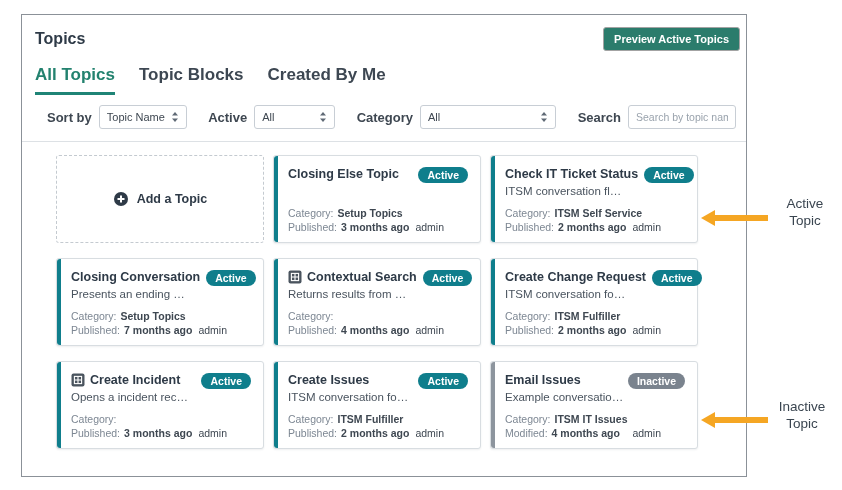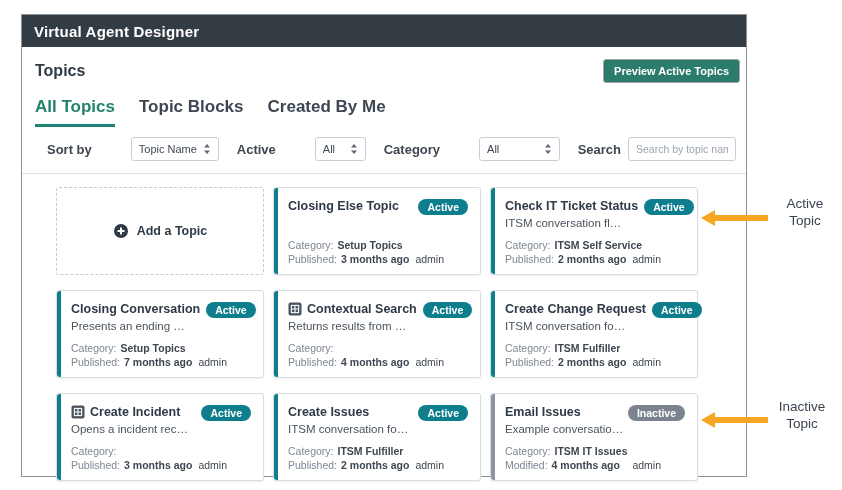--- a/index.html
+++ b/index.html
@@ -23,21 +23,21 @@
 
   .tabs { display:flex; gap:24px; padding:14px 13px 0 13px; }
   .tab { font-size:17px; font-weight:bold; color:#3d4752; padding-bottom:7px; cursor:pointer; }
   .tab.active { color:#23826f; border-bottom:3px solid #1f8476; }
 
   .filters { display:flex; align-items:center; padding:10px 10px 12px 25px; gap:7px; }
   .flabel { font-size:13px; font-weight:bold; color:#3e4751; white-space:nowrap; }
   .fgap { width:10px; }
   .select { display:flex; align-items:center; justify-content:space-between;
     border:1px solid #c8ced5; border-radius:3px; height:24px; padding:0 7px;
-    font-size:11px; color:#3e4751; background:#fff; cursor:pointer;margin-left:32px; }
+    font-size:11px; color:#3e4751; background:#fff; cursor:pointer; }
   .select .val { white-space:nowrap; overflow:hidden; }
   .sel-sort { width:112px; } .sel-active { width:106px; } .sel-category { width:182px; }
   .updown { display:block; width:8px; height:12px; flex:0 0 8px; margin-left:6px; }
   .search-input { width:108px; height:24px; border:1px solid #c8ced5; border-radius:3px;
     font-size:10.5px; color:#3e4751; padding:0 7px; font-family:inherit; }
   .search-input::placeholder { color:#9aa3ad; }
 
   .divider { border-top:1px solid #dde1e5; }
 
   .grid { display:grid; grid-template-columns:repeat(3,208px); column-gap:9px; row-gap:15px;
@@ -70,23 +70,20 @@
   .arrow .head { width:0; height:0; border-top:8px solid transparent;
     border-bottom:8px solid transparent; border-right:14px solid #f5a623; }
   .arrow .shaft { width:53px; height:6px; background:#f5a623; }
 </style>
 </head>
 <body>
 
 <div class="stage">
   <div class="frame">
 
-    <div class="appbar">
-      <span class="title">Virtual Agent Designer</span>
-    </div>
 
     <div class="toprow">
       <span class="page-title">Topics</span>
       <button class="preview-btn">Preview Active Topics</button>
     </div>
 
     <div class="tabs">
       <span class="tab active">All Topics</span>
       <span class="tab">Topic Blocks</span>
       <span class="tab">Created By Me</span>

